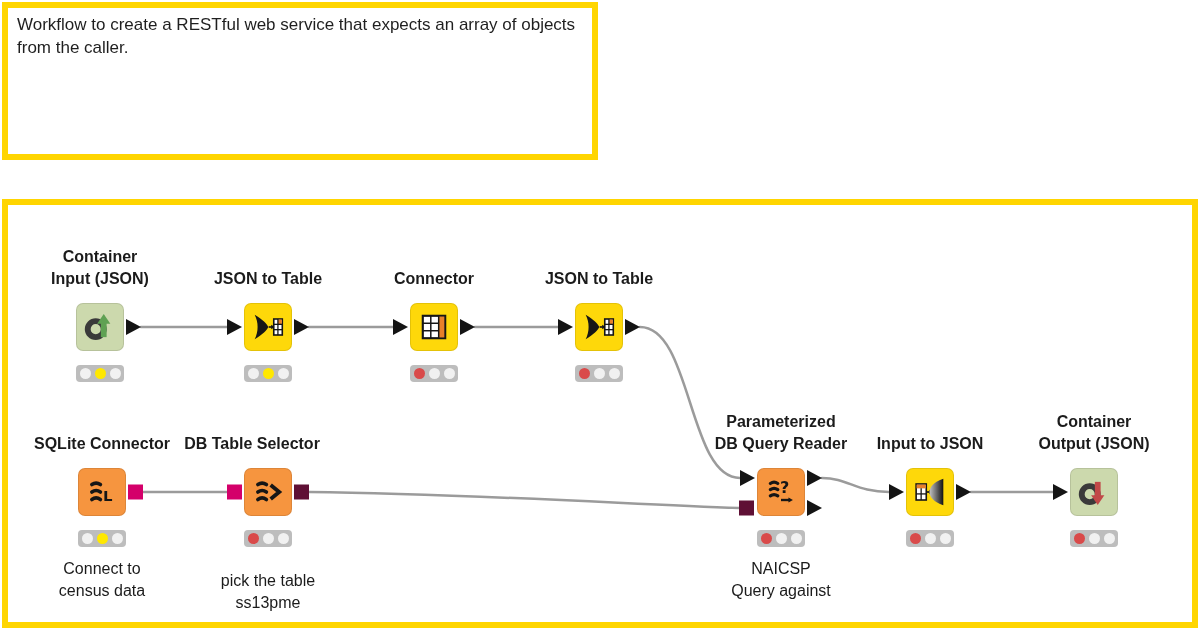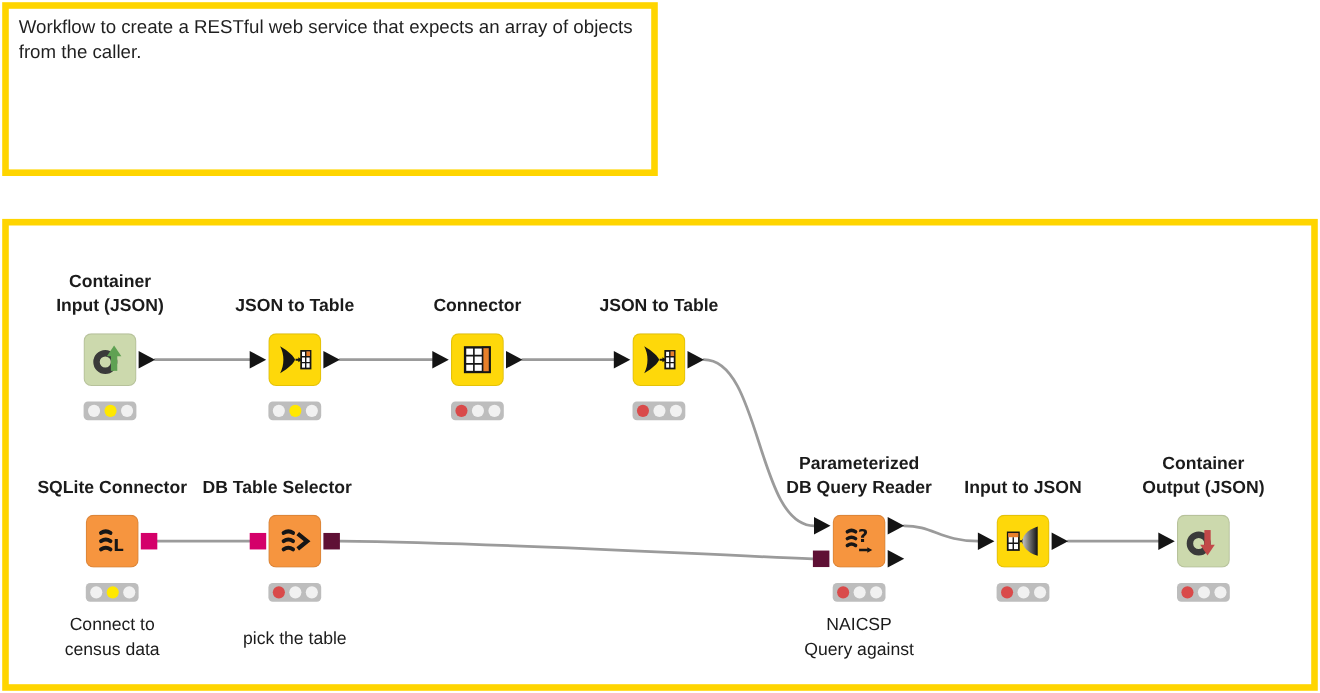--- a/index.html
+++ b/index.html
@@ -162,20 +162,21 @@
         <path d="M17.5,8.5 L25.5,15 L17.5,21.5" fill="none" stroke="#161616" stroke-width="3.6"></path>
       </svg>
     </div>
     <div class="traffic" style="left: 244px; top: 530px; background: rgb(189, 189, 189);">
       <div class="lamp" style="background: rgb(217, 74, 74);"></div>
       <div class="lamp" style="background: rgb(241, 241, 241);"></div>
       <div class="lamp" style="background: rgb(241, 241, 241);"></div>
     </div>
     <div class="node-caption" style="left: 158px; top: 558px; margin-top: 12px;">
       <div>pick the table</div>
+      <div>ss13pme</div>
     </div>
     <div class="node-name" style="left: 671px; top: 411px;">
       <div>Parameterized</div>
       <div>DB Query Reader</div>
     </div>
     <div class="node" style="left: 757px; top: 468px; background: rgb(246, 149, 63);">
       <svg width="32" height="32" viewBox="0 0 30 30">
         <path d="M5,7 Q8.5,4.6 12,7" fill="none" stroke="#161616" stroke-width="3" stroke-linecap="round"></path>
         <path d="M5,12.8 Q8.5,10.4 12,12.8" fill="none" stroke="#161616" stroke-width="3" stroke-linecap="round"></path>
         <path d="M5,18.6 Q8.5,16.2 12,18.6" fill="none" stroke="#161616" stroke-width="3" stroke-linecap="round"></path>

